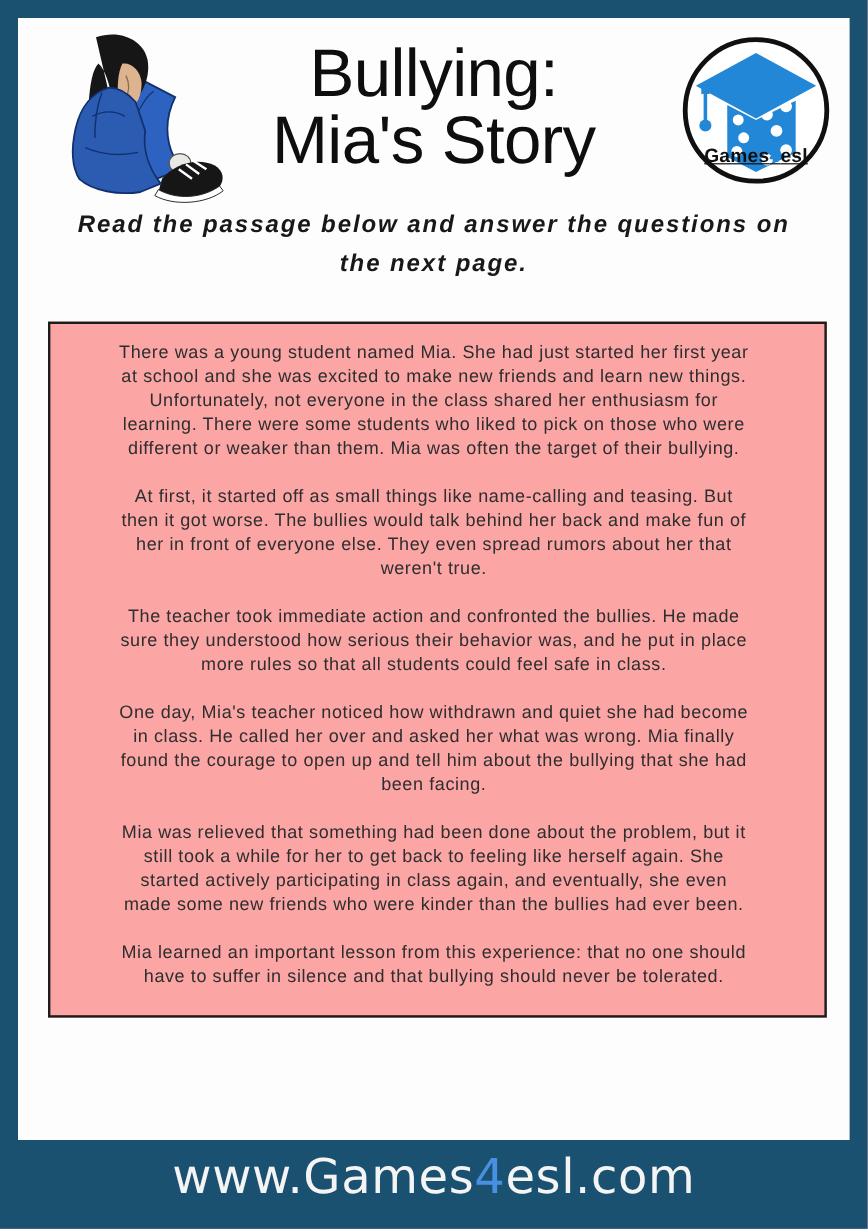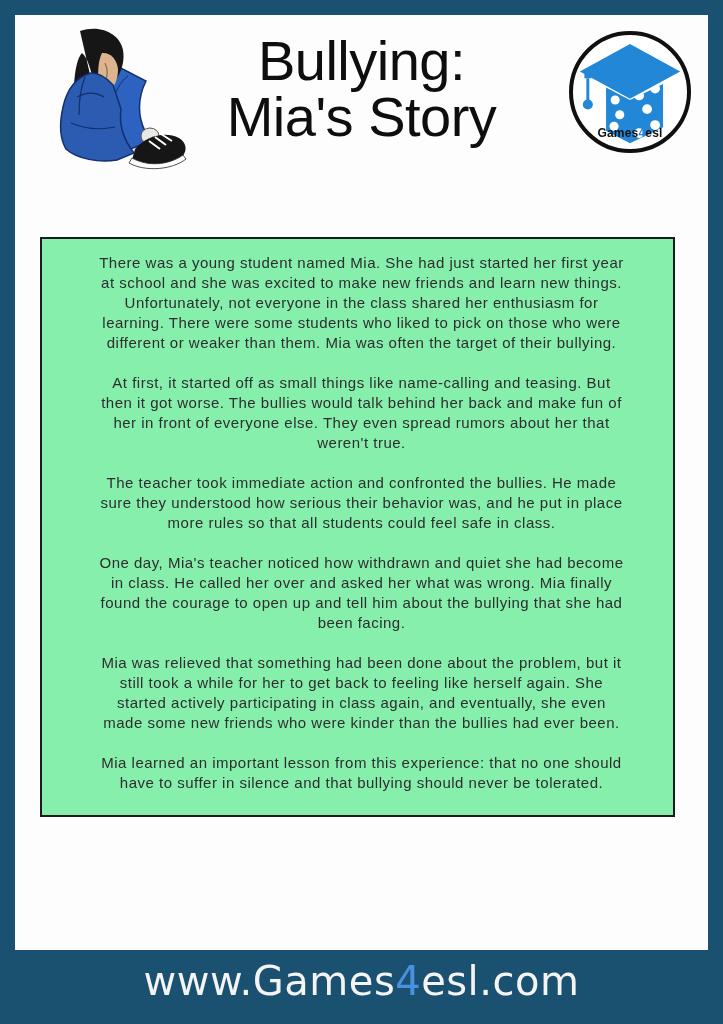--- a/index.html
+++ b/index.html
@@ -22,35 +22,35 @@
     font-size:56px;line-height:56px;font-weight:normal;
     letter-spacing:-0.5px;color:#0e0e0e;
   }
   .logo{
     position:absolute;right:17px;top:16px;width:114px;height:114px;
     background:#ffffff;border:4px solid #101010;border-radius:50%;
   }
   .logo svg{position:absolute;left:0;top:0;width:100%;height:100%;}
   .logo-wordmark{
     position:absolute;left:0;right:0;bottom:9px;text-align:center;
-    font-size:12px;font-weight:bold;color:#101010;letter-spacing:0.2px;
+    font-size:16px;font-weight:bold;color:#101010;letter-spacing:0.2px;text-decoration:underline;
   }
   .logo-wordmark .blue4{color:#2287d6;}
   
   .instructions{
     position:absolute;left:0;right:0;top:156px;margin:0;
     text-align:center;white-space:pre-line;
     font-style:italic;font-weight:bold;
     font-size:20px;line-height:33px;letter-spacing:1.6px;color:#181818;
   }
   
   .passage-box{
-    position:absolute;left:25px;top:222px;width:623px;
-    border:2px solid #1c1c1c;background:#86efac;
-    padding:12px 0 22px 8px;
+    position:absolute;left:25px;top:253px;width:623px;
+    border:2px solid #1c1c1c;background:#fca5a5;
+    padding:12px 14px 22px 8px;
   }
   .passage-box p{
     margin:20px 0 0 0;text-align:center;white-space:pre-line;
     font-size:15px;line-height:20px;letter-spacing:0.5px;color:#2e2e2e;
   }
   .passage-box p:first-child{margin-top:2px;}
   
   .footer{
     position:absolute;left:0;top:950px;width:723px;height:62px;
     display:flex;align-items:center;justify-content:center;
@@ -108,20 +108,22 @@
 
       <polygon points="50,8 94,32 50,56 6,32" fill="#2287d6"></polygon>
 
       <rect x="10" y="32" width="6" height="6" fill="#2287d6"></rect>
       <line x1="13" y1="38" x2="13" y2="57" stroke="#2287d6" stroke-width="2.6"></line>
       <circle cx="13" cy="61" r="4.4" fill="#2287d6"></circle>
     </svg>
     <div class="logo-wordmark"><span>Games</span><span class="blue4">4</span><span>esl</span></div>
   </div>
 
+  <p class="instructions">Read the passage below and answer the questions on
+the next page.</p>
 
   <div class="passage-box">
     <p>There was a young student named Mia. She had just started her first year
 at school and she was excited to make new friends and learn new things.
 Unfortunately, not everyone in the class shared her enthusiasm for
 learning. There were some students who liked to pick on those who were
 different or weaker than them. Mia was often the target of their bullying.</p>
     <p>At first, it started off as small things like name-calling and teasing. But
 then it got worse. The bullies would talk behind her back and make fun of
 her in front of everyone else. They even spread rumors about her that

